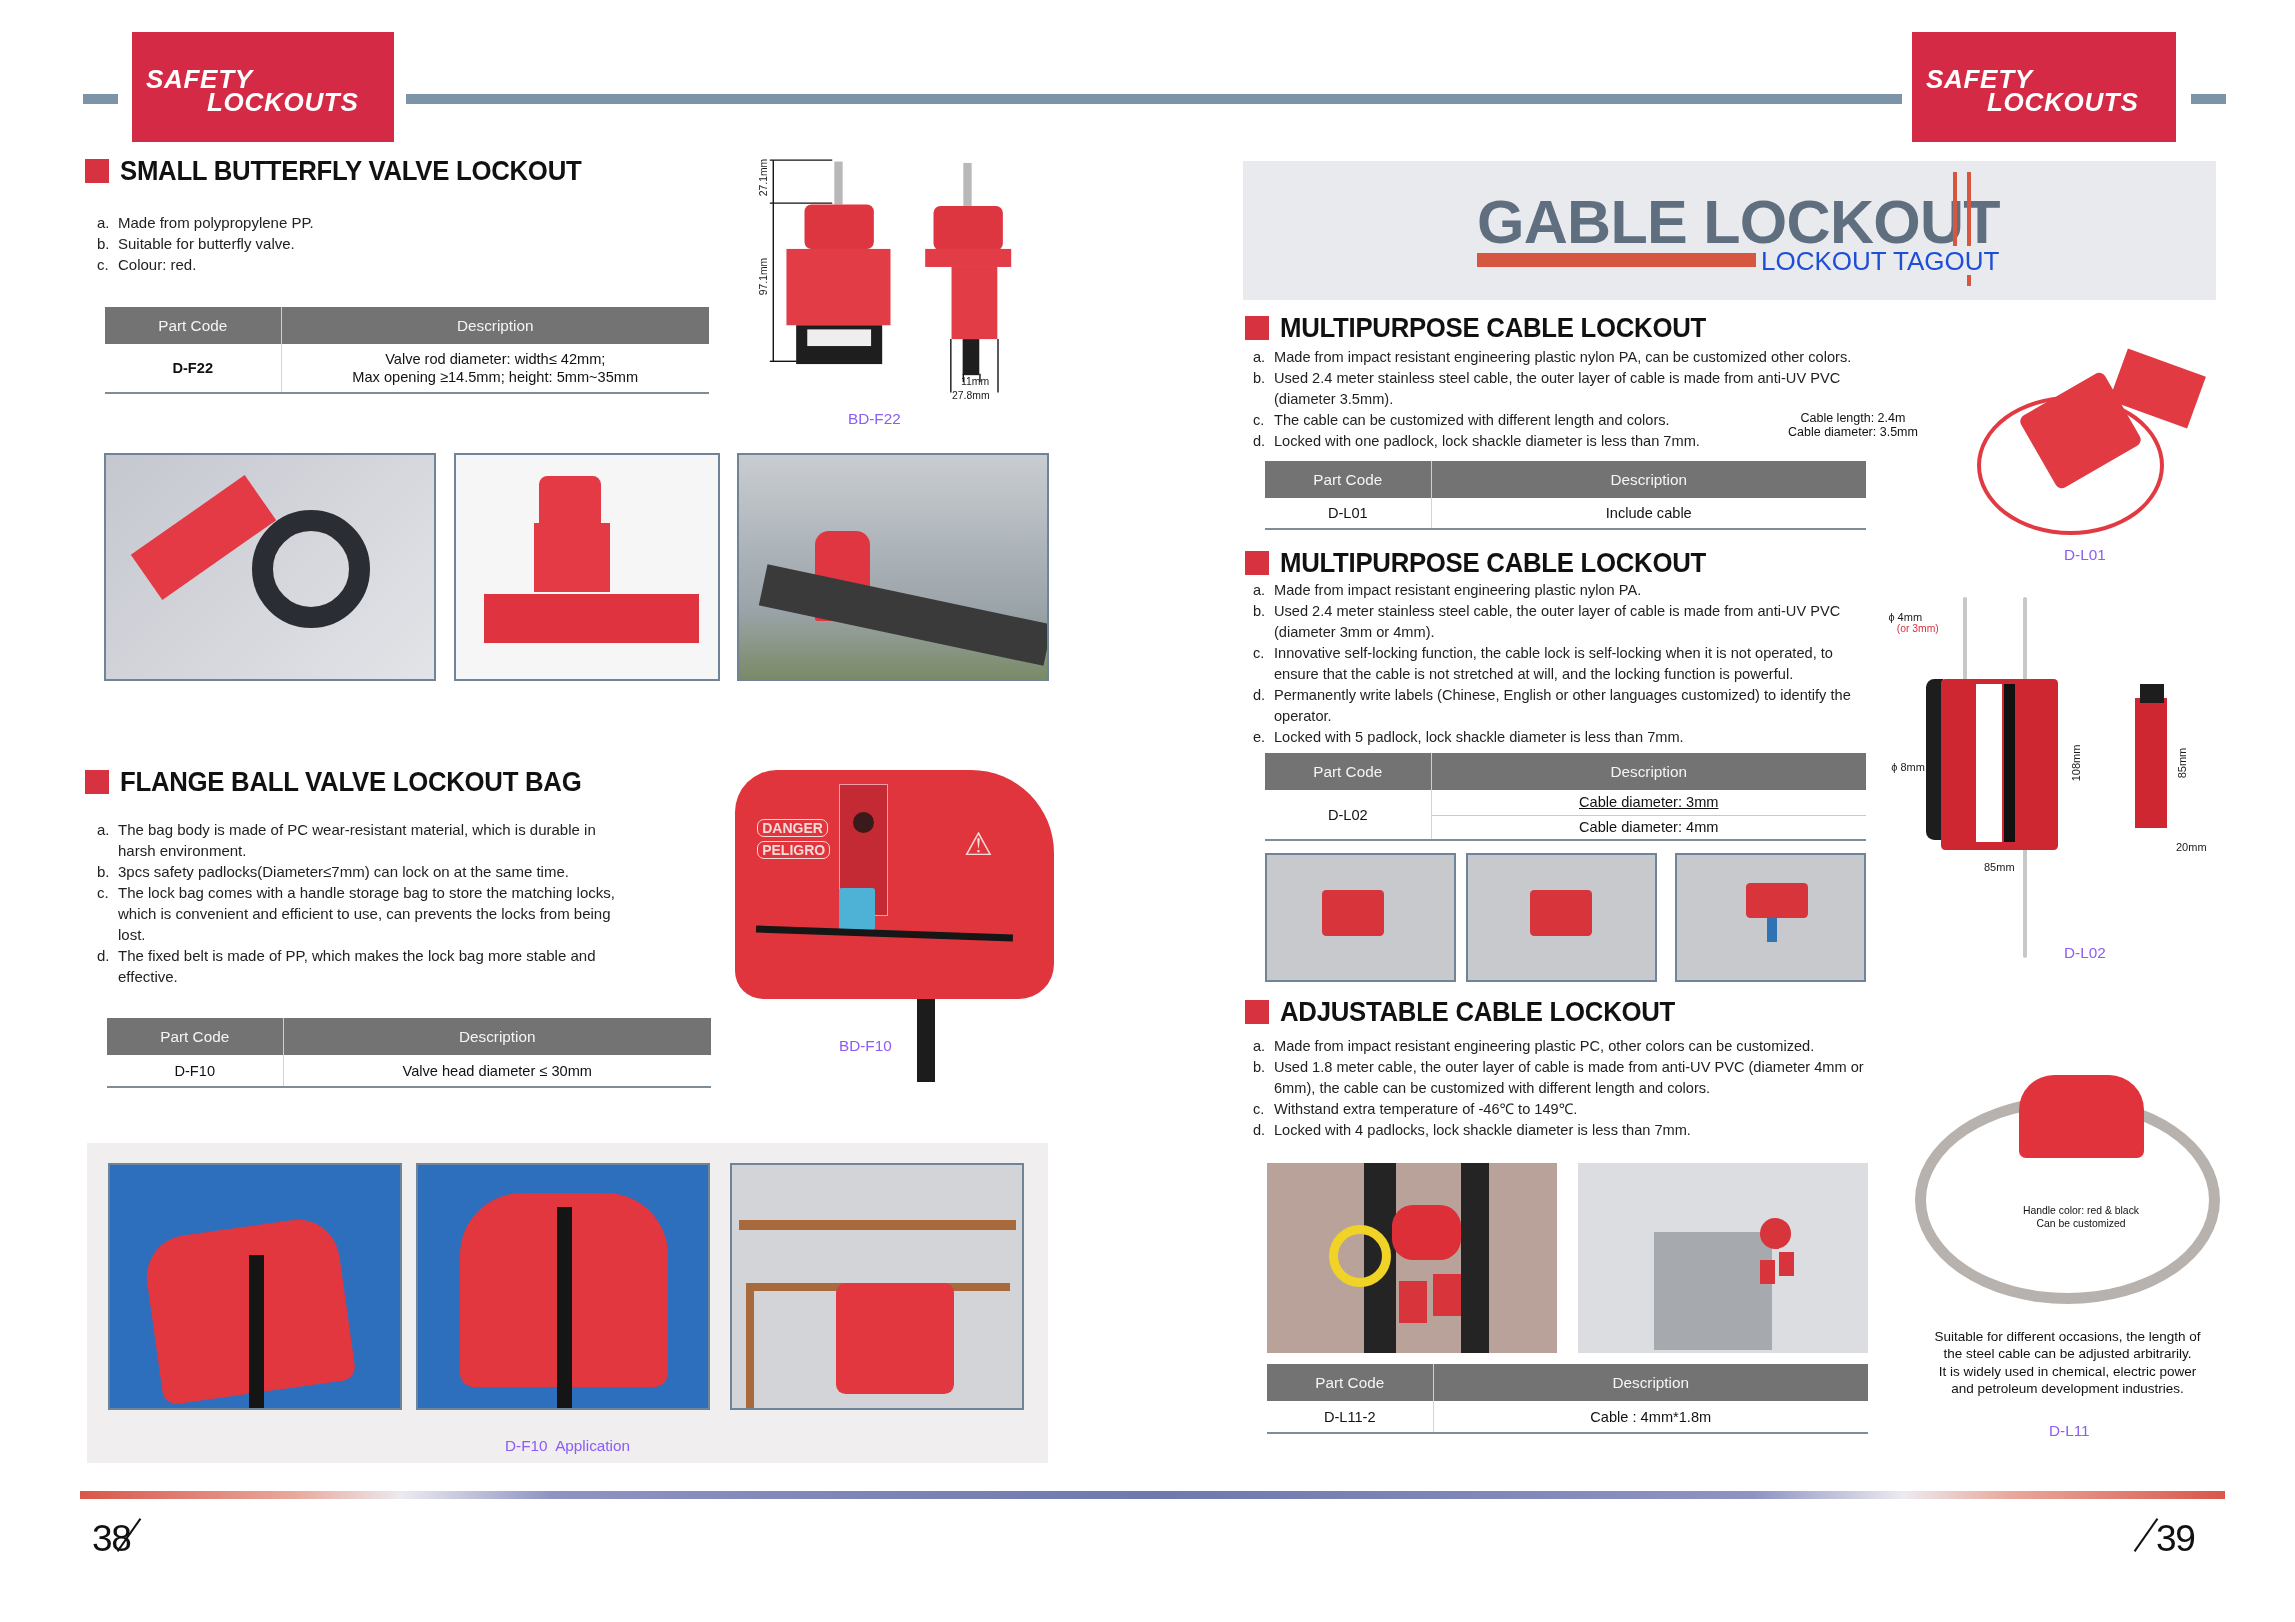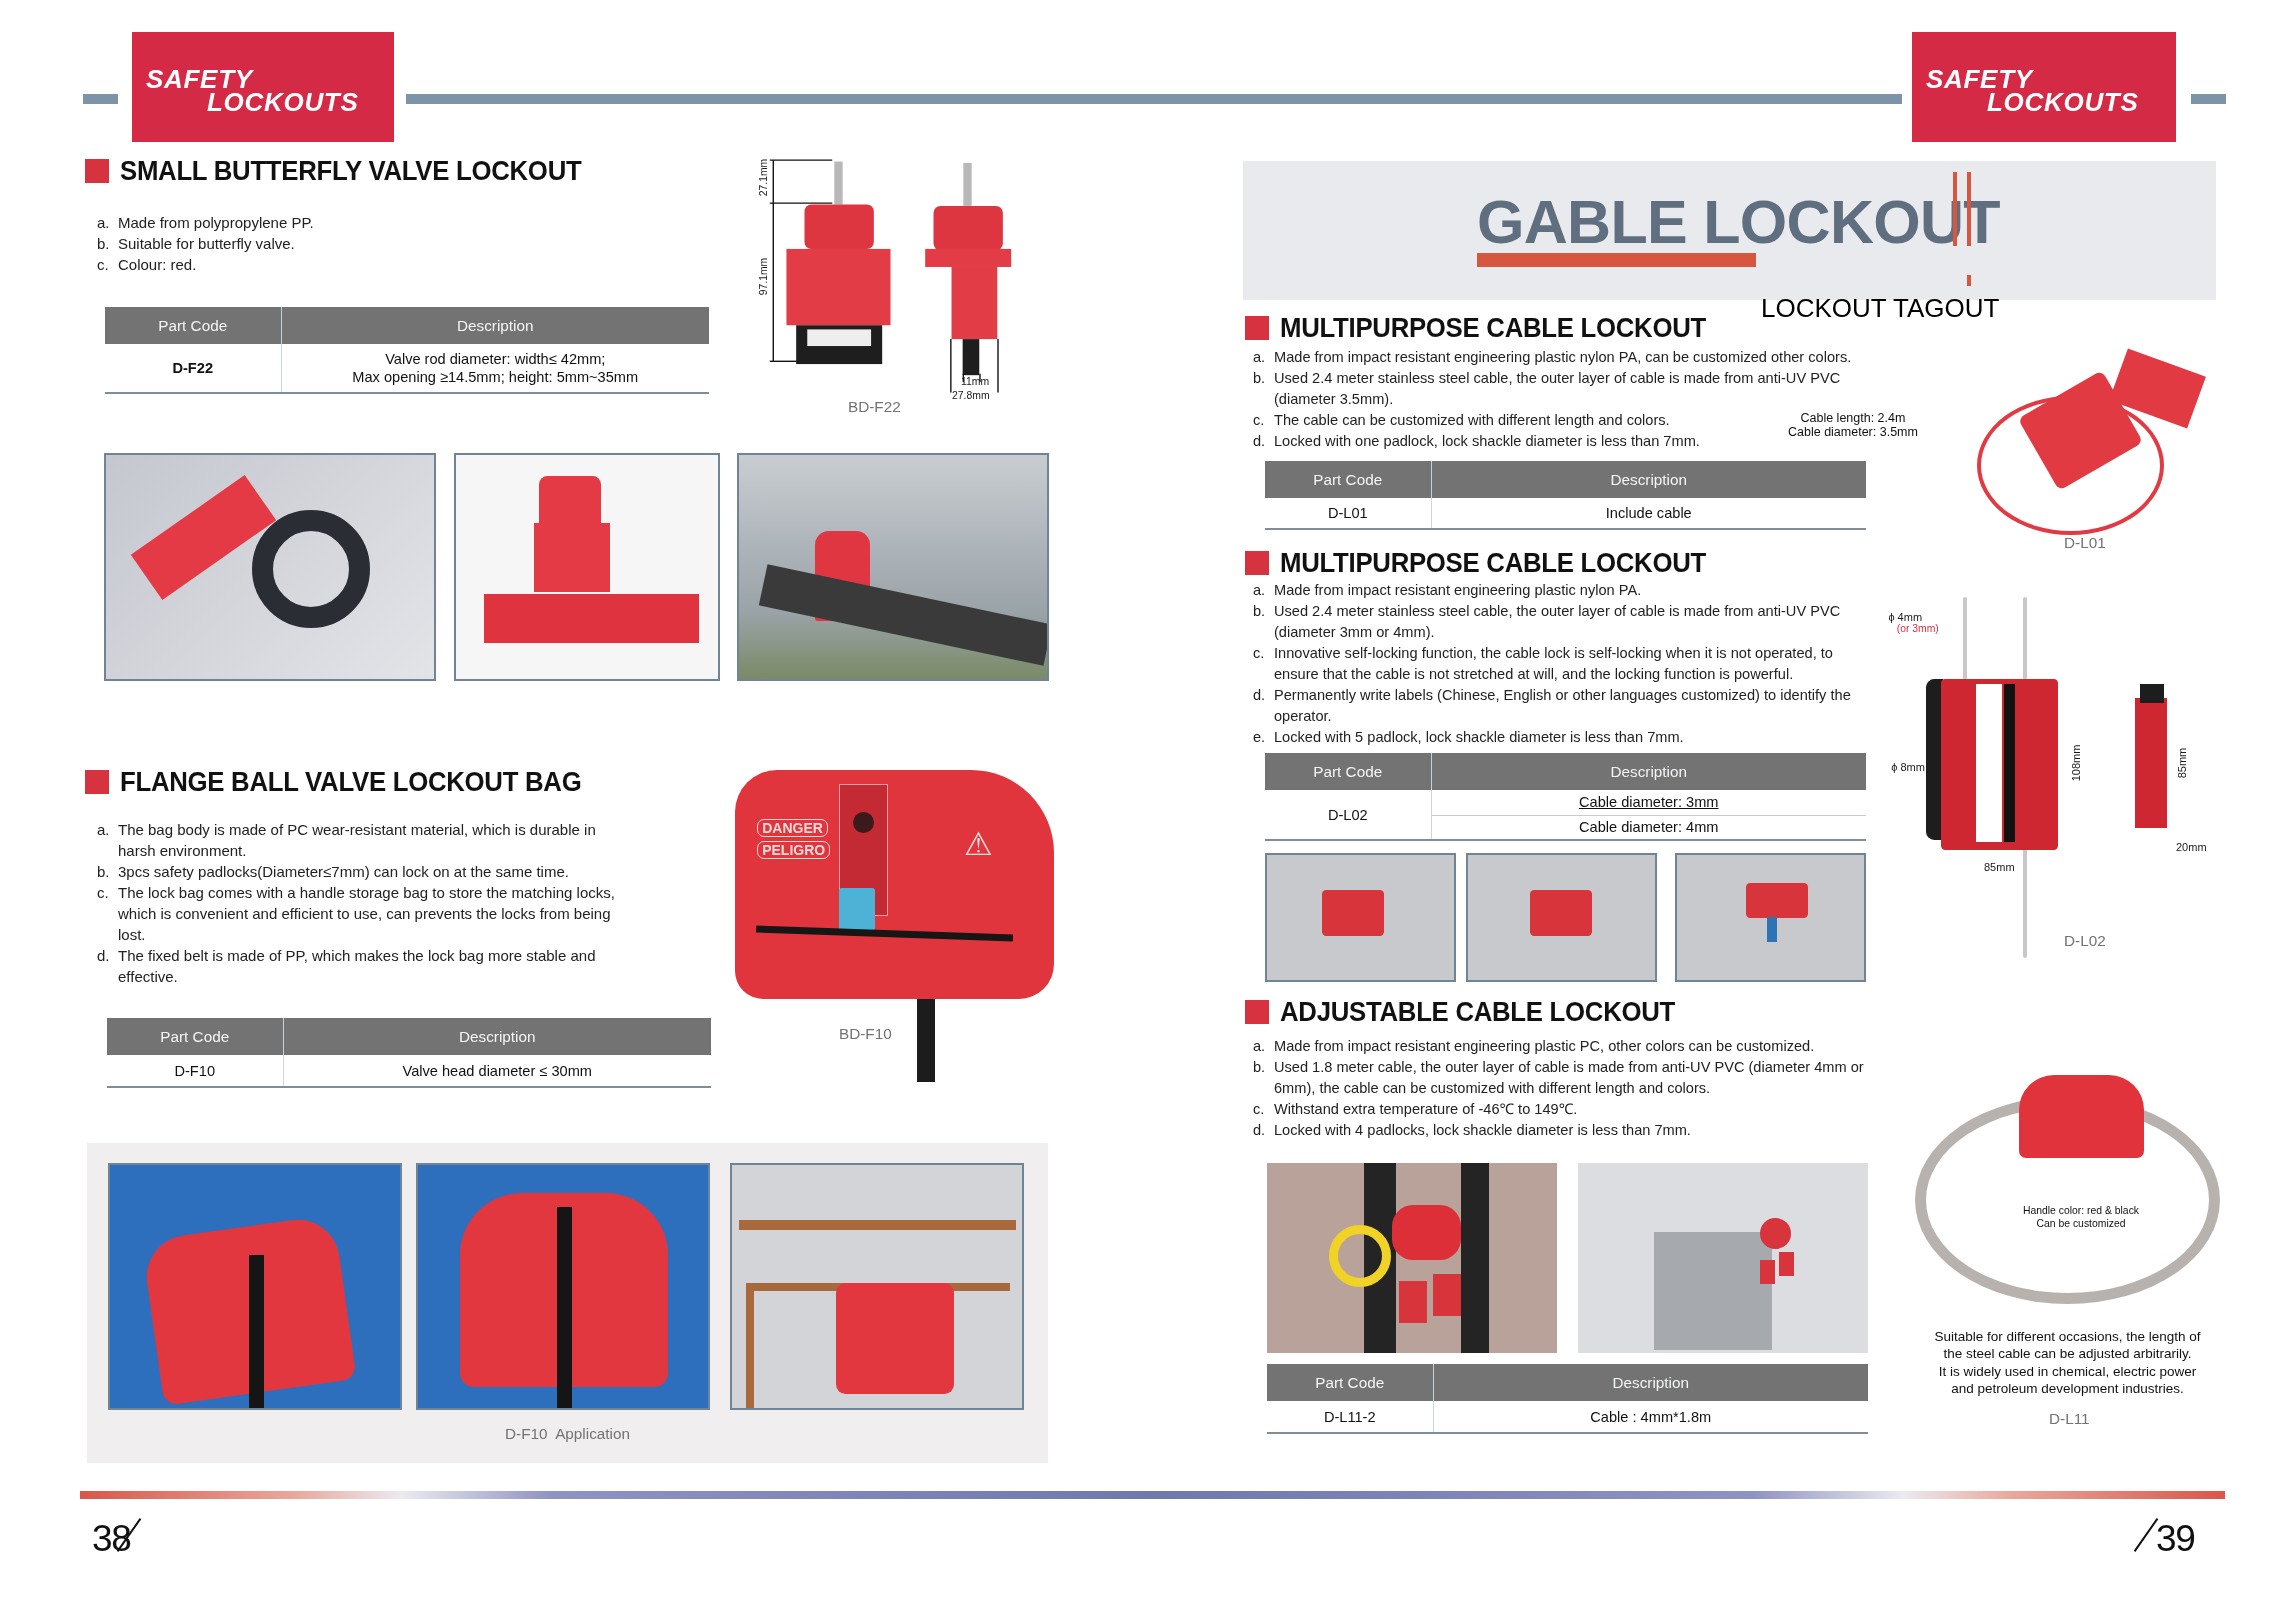--- a/index.html
+++ b/index.html
@@ -29,21 +29,21 @@
   table.spec { position: absolute; border-collapse: collapse; font-size: 14.6px; }
   table.spec th { background: #737373; color: #f3f5f7; font-weight: normal; height: 37px; font-size: 15.3px; }
   table.spec th + th { border-left: 1.4px solid #c9d0d6; }
   table.spec td { text-align: center; color: #111; height: 28px; }
   table.spec td.code { border-right: 1.4px solid #cfd5da; }
   table.spec tr.last td { border-bottom: 2.8px solid #7e8d98; }
   table.spec tr.mid td.desc { border-bottom: 1.4px solid #c4cbd1; text-decoration: underline; }
 
   
   .photo { position: absolute; border: 2.8px solid #6f8496; overflow: hidden; }
-  .cap { position: absolute; font-size: 15.3px; color: #737373; white-space: nowrap; }
+  .cap { position: absolute; font-size: 15.3px; color: #8b5cf6; white-space: nowrap; margin-top: 12px; }
 
   
   .gable { position: absolute; left: 1243px; top: 161px; width: 973px; height: 139px; background: #e9eaed; }
 
   
   .foot-bar { position: absolute; left: 80px; top: 1491px; width: 2145px; height: 8.3px;
     background: linear-gradient(to right, #d9564a 0%, #e9a89c 10%, #eceaf0 15%, #8e93c2 22%, #6f79ac 50%, #8e93c2 78%, #eceaf0 85%, #e9a89c 90%, #d9564a 100%); }
   .pagenum { position: absolute; font-size: 37px; color: #111; font-family: "Liberation Sans", sans-serif; letter-spacing: -1.4px; }
 </style>
 </head>
@@ -204,21 +204,21 @@
   <div class="abs" style="left:14px; top:118px; width:8.3px; height:132px; background:#a86a3d;"></div>
   <div class="abs" style="left:104px; top:118px; width:118px; height:111px; background:#e2373f; border-radius:9.7px;"></div>
 </div>
 <span class="cap" style="left:505px; top:1425px; white-space:pre;">D-F10  Application</span>
 
 <div class="gable">
   <div class="abs" style="left:234px; top:26px; font-size:61px; font-weight:bold; color:#5f6f80; letter-spacing:-0.7px; font-family:'Liberation Sans', sans-serif;">GABLE LOCKOUT</div>
   <div class="abs" style="left:710px; top:11px; width:4.2px; height:74px; background:#d7563f;"></div>
   <div class="abs" style="left:724px; top:11px; width:4.2px; height:74px; background:#d7563f;"></div>
   <div class="abs" style="left:234px; top:92px; width:279px; height:14px; background:#d7563f;"></div>
-  <div class="abs" style="left:518px; top:85px; font-size:26px; color:#000000;margin-top:47px;">LOCKOUT TAGOUT</div>
+  <div class="abs" style="left:518px; top:85px; font-size:26px; color:#1d4ed8;">LOCKOUT TAGOUT</div>
   <div class="abs" style="left:724px; top:114px; width:4.2px; height:11px; background:#d7563f;"></div>
 </div>
 
 <div class="sec-head" style="left:1245px; top:312px;">
   <span class="sq"></span>
   <span class="tt">MULTIPURPOSE CABLE LOCKOUT</span>
 </div>
 <div class="bullets" style="left:1253px; top:347px; width:666px; font-size:14.6px; line-height:21px;">
   <div class="row">
       <span class="lt">a.</span>

